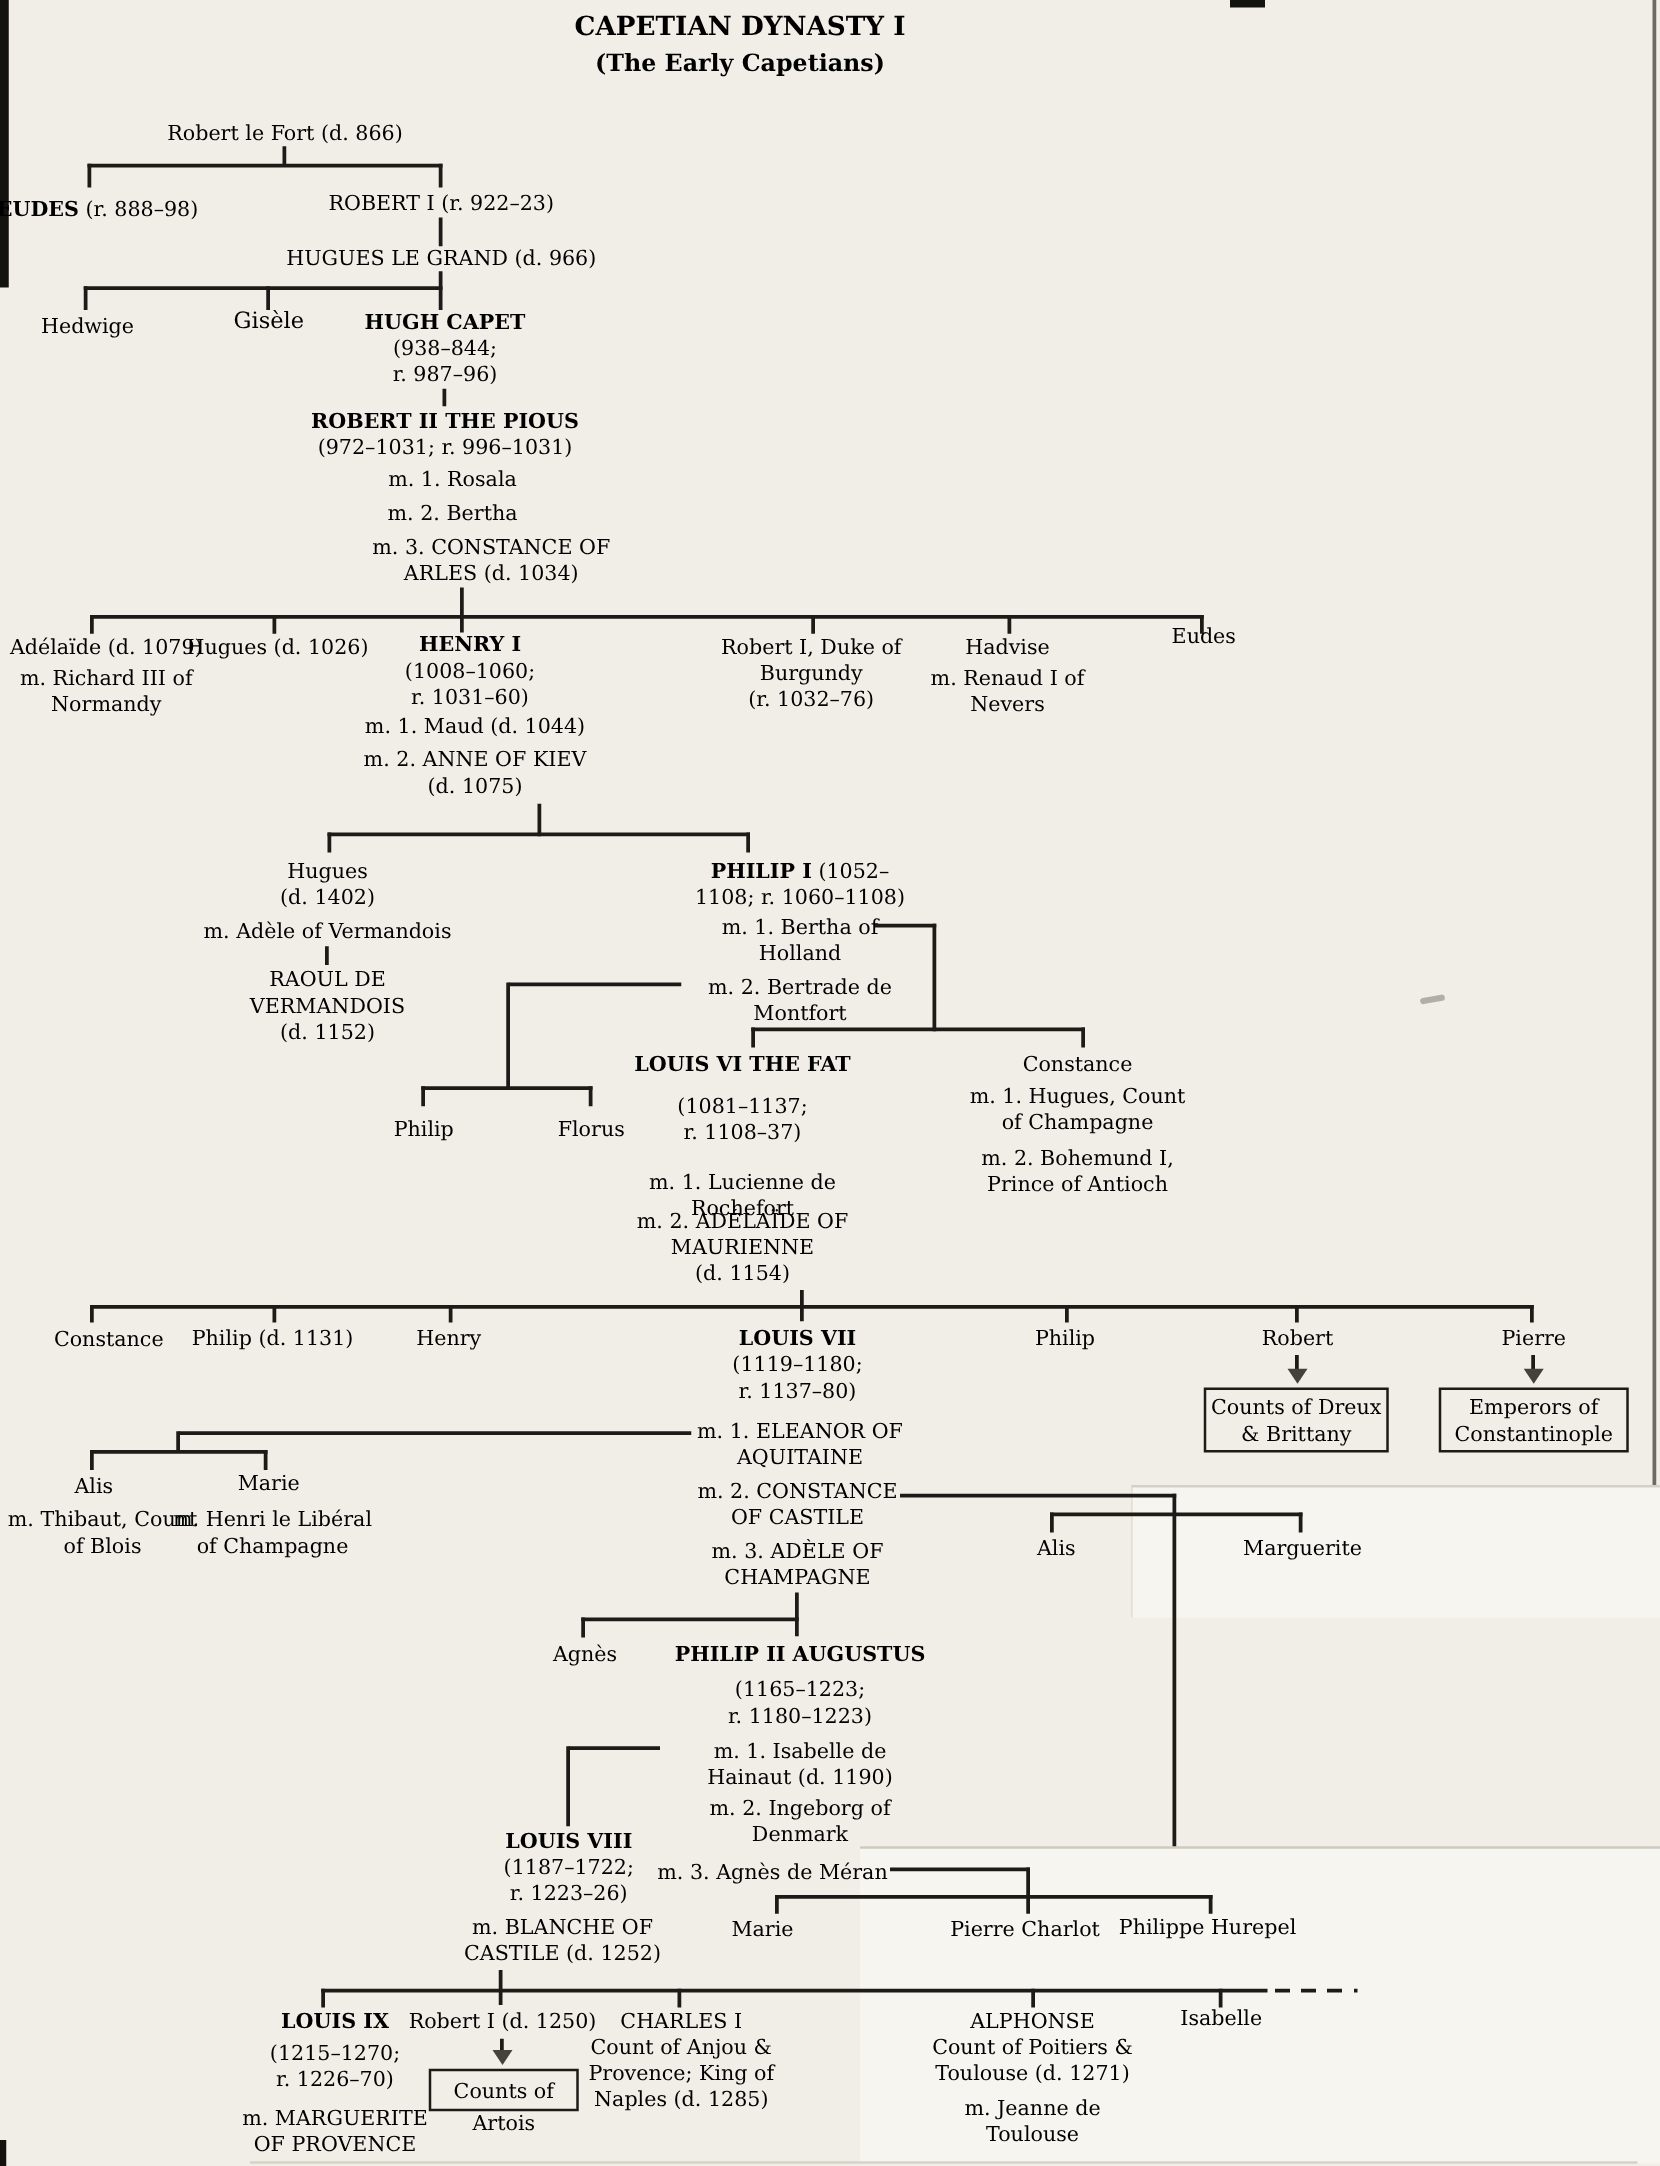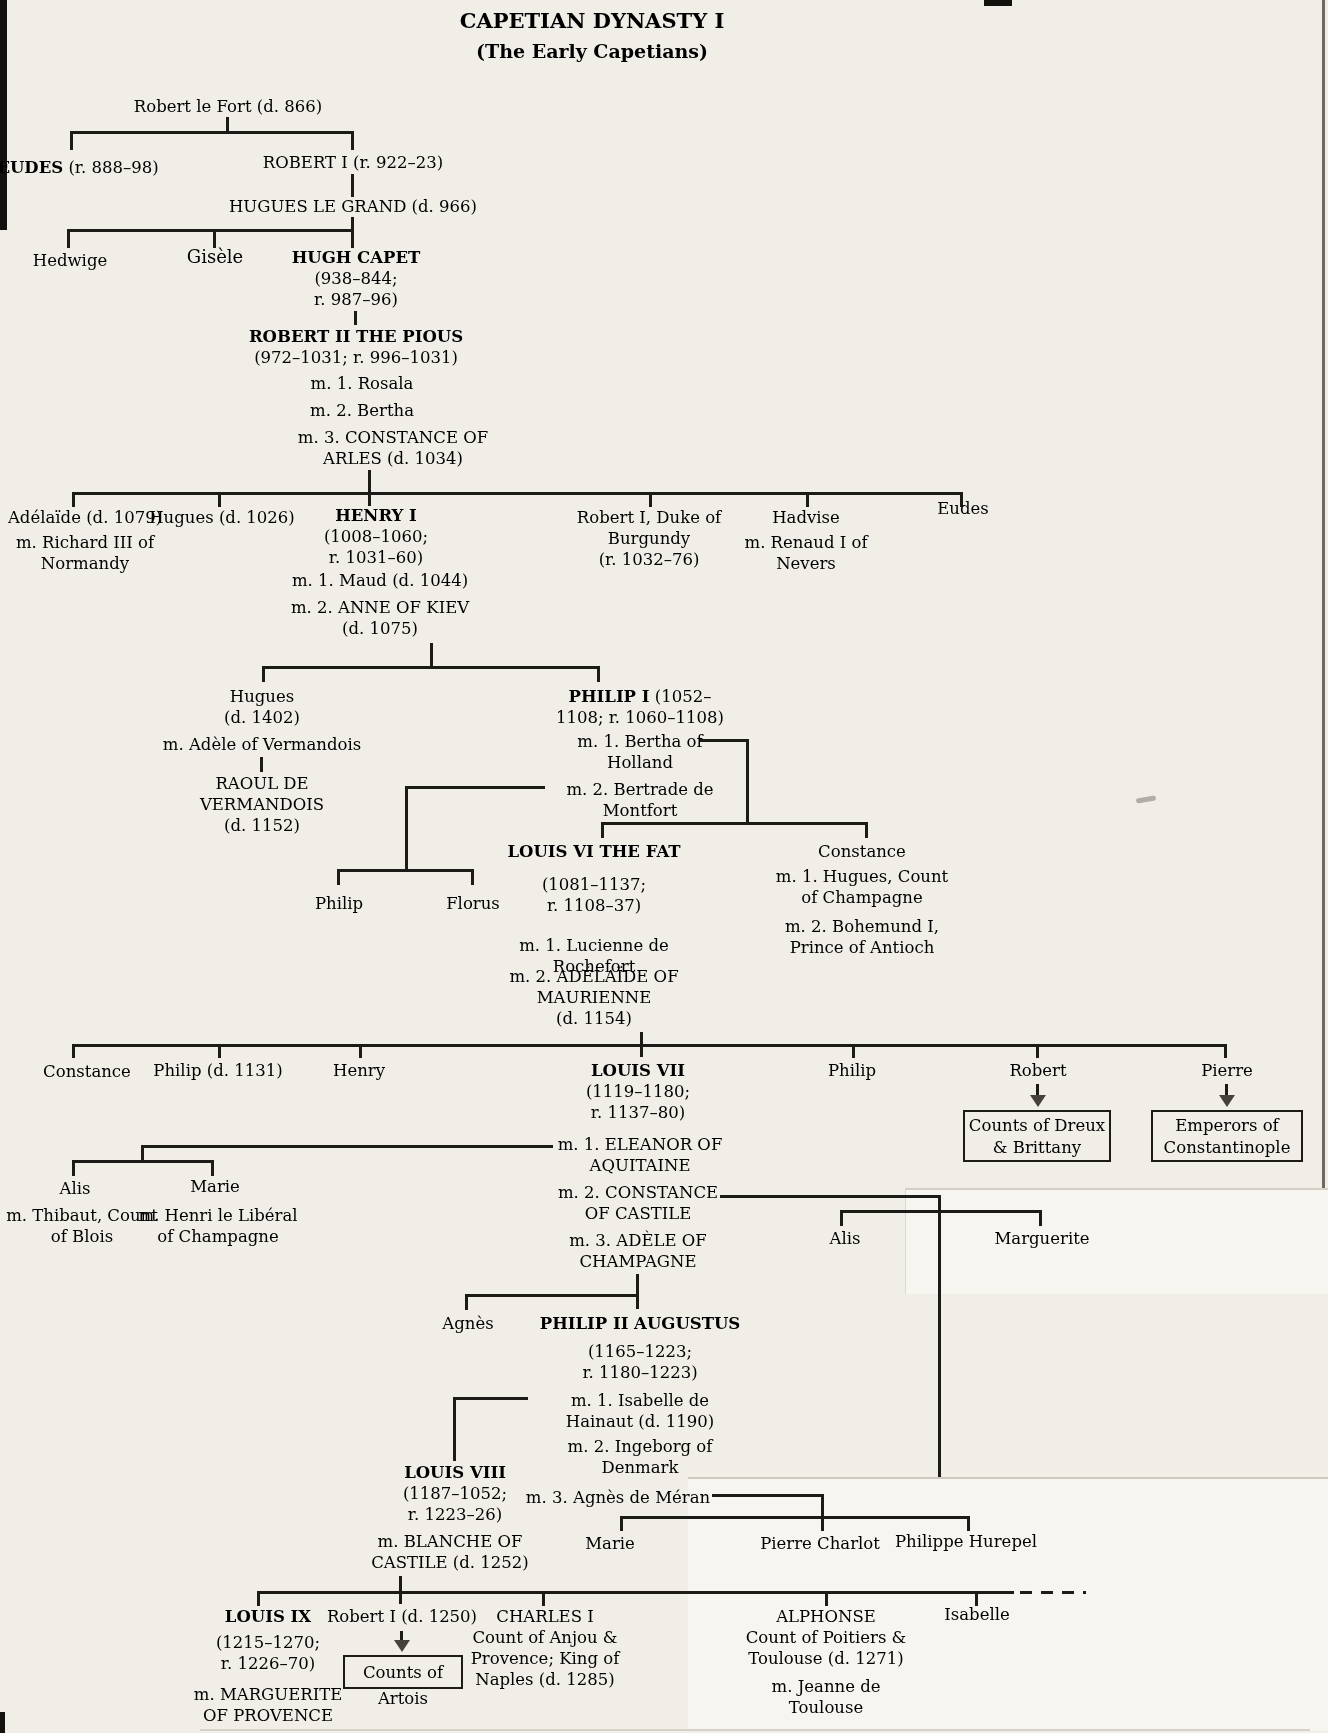--- a/index.html
+++ b/index.html
@@ -305,21 +305,21 @@
   <div class="n" style="left:640px;top:1436px;">
     <div>m. 2. Ingeborg of</div>
     <div>Denmark</div>
   </div>
   <div class="n" style="left:618px;top:1487px;">m. 3. Agnès de Méran</div>
 
   <div class="hl" style="left:455px;top:1397px;width:73px;"></div>
   <div class="vl" style="left:453px;top:1397px;height:64px;"></div>
   <div class="n" style="left:455px;top:1462px;">
     <div><span class="b">LOUIS VIII</span></div>
-    <div>(1187–1052;</div>
+    <div>(1187–1722;</div>
     <div>r. 1223–26)</div>
   </div>
   <div class="n" style="left:450px;top:1531px;">
     <div>m. BLANCHE OF</div>
     <div>CASTILE (d. 1252)</div>
   </div>
 
   <div class="hl" style="left:712px;top:1494px;width:112px;"></div>
   <div class="vl" style="left:821px;top:1494px;height:24px;"></div>
   <div class="hl" style="left:620px;top:1516px;width:350px;"></div>

